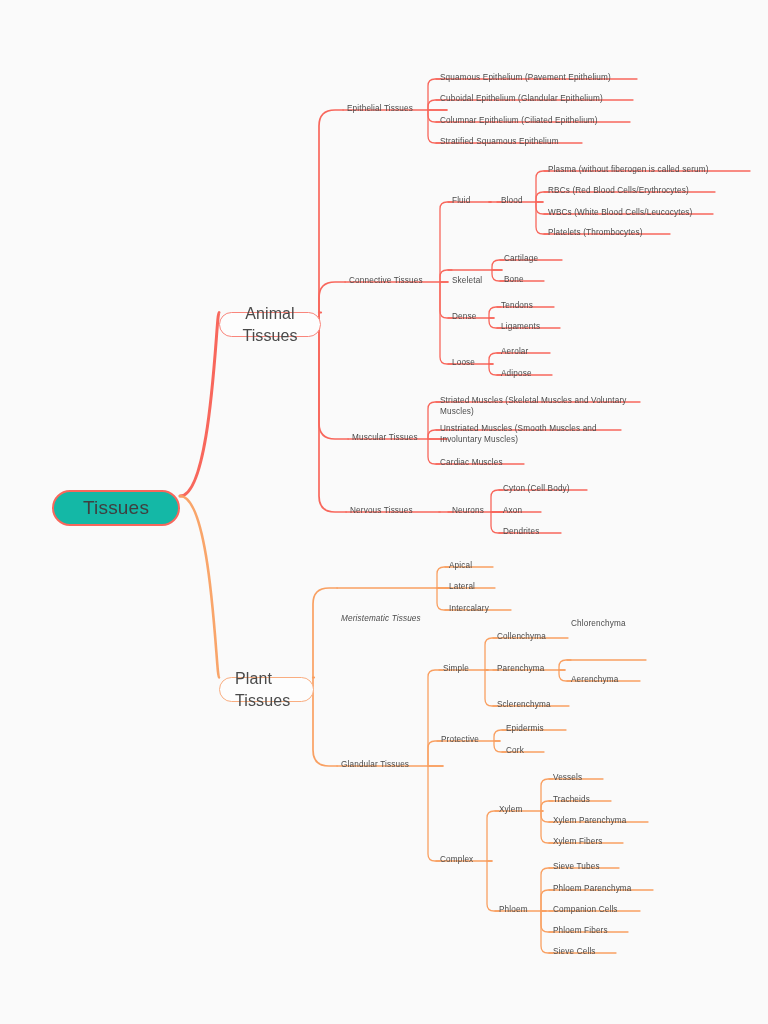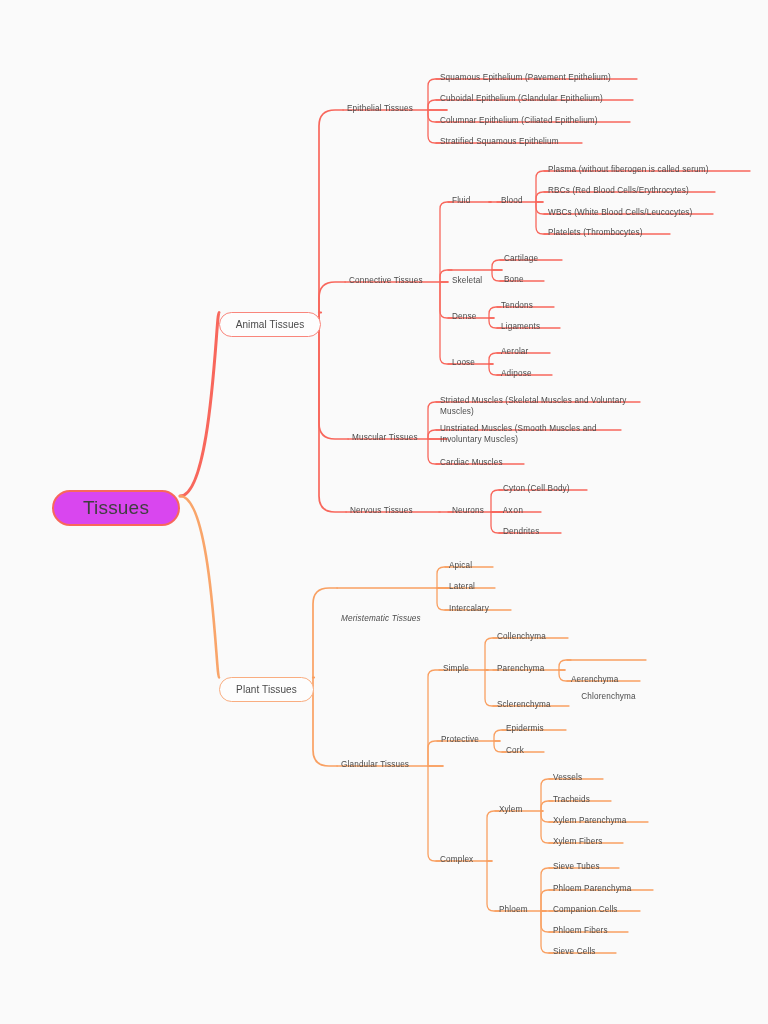--- a/index.html
+++ b/index.html
@@ -35,27 +35,27 @@
     white-space: pre-line;
     line-height: 1.32;
     margin-top: 12px;
   }
   
   .node.lvl0 {
     font-size: 19px;
     color: #3f3f3f;
     border: 2.4px solid #f8675c;
     border-radius: 22px;
-    background: #d946ef;
+    background: #14b8a6;
     padding: 10px 26px 11px 26px;
     letter-spacing: .2px;
   }
   
   .node.lvl1 {
-    font-size: 10px;
+    font-size: 16px;
     color: #4a4a4a;
     border: 1.6px solid #f8867c;
     border-radius: 14px;
     background: #fdfdfd;
     padding: 6px 15px 6px 15px;
     letter-spacing: .1px;
   }
   .node.lvl1.plant {
     border-color: #f9ad80;
   }
@@ -232,32 +232,32 @@
     <div class="node lvl4" style="left: 501px; top: 357px; width: 51px;">Adipose</div>
     <div class="node lvl2" style="left: 352px; top: 421px; width: 95px;">Muscular Tissues</div>
     <div class="node lvl3" style="left: 440px; top: 384px; width: 200px;">Striated Muscles (Skeletal Muscles and Voluntary
 Muscles)</div>
     <div class="node lvl3" style="left: 440px; top: 412px; width: 181px;">Unstriated Muscles (Smooth Muscles and
 Involuntary Muscles)</div>
     <div class="node lvl3" style="left: 440px; top: 446px; width: 84px;">Cardiac Muscles</div>
     <div class="node lvl2" style="left: 350px; top: 494px; width: 89px;">Nervous Tissues</div>
     <div class="node lvl3" style="left: 452px; top: 494px; width: 51px;">Neurons</div>
     <div class="node lvl4" style="left: 503px; top: 472px; width: 84px;">Cyton (Cell Body)</div>
-    <div class="node lvl4" style="left: 503px; top: 494px; width: 38px; font-family: Liberation Mono, monospace;">Axon</div>
+    <div class="node lvl4" style="left: 503px; top: 494px; width: 38px;">Axon</div>
     <div class="node lvl4" style="left: 503px; top: 515px; width: 58px;">Dendrites</div>
     <div class="node lvl1 plant" style="left: 219px; top: 665px; width: 95px; height: 25px; text-align: left; display: flex; align-items: center; justify-content: center; border-color: rgb(249, 173, 128);">Plant Tissues</div>
     <div class="node lvl2" style="left: 341px; top: 602px; width: 107px; font-style: italic;">Meristematic Tissues</div>
     <div class="node lvl3" style="left: 449px; top: 549px; width: 44px;">Apical</div>
     <div class="node lvl3" style="left: 449px; top: 570px; width: 46px;">Lateral</div>
     <div class="node lvl3" style="left: 449px; top: 592px; width: 62px;">Intercalary</div>
     <div class="node lvl2" style="left: 341px; top: 748px; width: 102px;">Glandular Tissues</div>
     <div class="node lvl3" style="left: 443px; top: 652px; width: 45px;">Simple</div>
     <div class="node lvl4" style="left: 497px; top: 620px; width: 71px;">Collenchyma</div>
     <div class="node lvl4" style="left: 497px; top: 652px; width: 68px;">Parenchyma</div>
-    <div class="node lvl4" style="left: 571px; top: 680px; width: 75px; text-align: center;">Chlorenchyma</div>
+    <div class="node lvl4" style="left: 571px; top: 607px; width: 75px;">Chlorenchyma</div>
     <div class="node lvl4" style="left: 571px; top: 663px; width: 69px;">Aerenchyma</div>
     <div class="node lvl4" style="left: 497px; top: 688px; width: 72px;">Sclerenchyma</div>
     <div class="node lvl3" style="left: 441px; top: 723px; width: 59px;">Protective</div>
     <div class="node lvl4" style="left: 506px; top: 712px; width: 60px;">Epidermis</div>
     <div class="node lvl4" style="left: 506px; top: 734px; width: 38px;">Cork</div>
     <div class="node lvl3" style="left: 440px; top: 843px; width: 52px;">Complex</div>
     <div class="node lvl4" style="left: 499px; top: 793px; width: 44px;">Xylem</div>
     <div class="node lvl4" style="left: 553px; top: 761px; width: 50px;">Vessels</div>
     <div class="node lvl4" style="left: 553px; top: 783px; width: 58px;">Tracheids</div>
     <div class="node lvl4" style="left: 553px; top: 804px; width: 95px;">Xylem Parenchyma</div>

